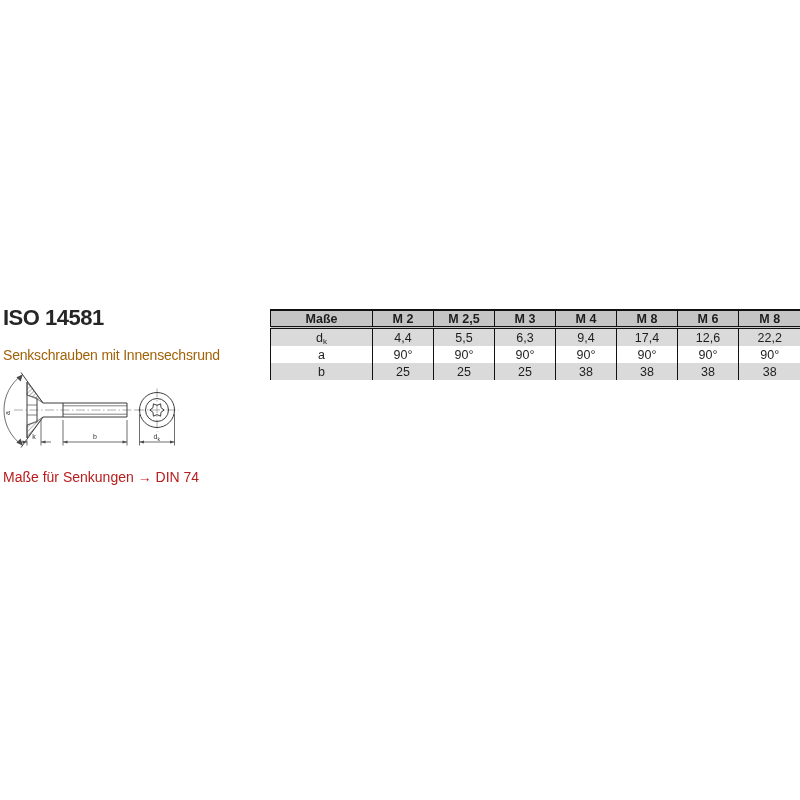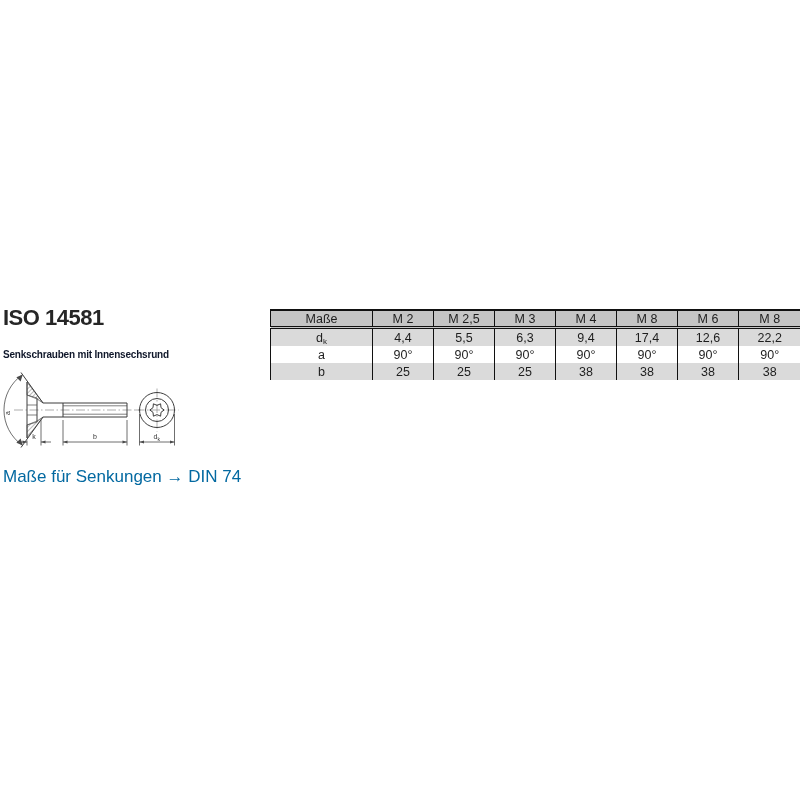--- a/index.html
+++ b/index.html
@@ -21,35 +21,35 @@
     line-height: 20px;
     font-weight: 700;
     letter-spacing: -0.5px;
     color: #262626;
   }
   .doc-subtitle {
     position: absolute;
     left: 3px;
     top: 348px;
     margin: 0;
-    font-size: 10px;
+    font-size: 14px;
     line-height: 14px;
-    font-weight: 700;
+    font-weight: 400;
     letter-spacing: -0.2px;
-    color: #0f172a;
+    color: #a16207;
   }
   .note {
     position: absolute;
     left: 3px;
     top: 468px;
     margin: 0;
-    font-size: 17px;
+    font-size: 14px;
     line-height: 18px;
     font-weight: 400;
-    color: #0369a1;
+    color: #b91c1c;
   }
   .drawing {
     position: absolute;
     left: 0px;
     top: 366px;
   }
   .table-wrap {
     position: absolute;
     left: 270px;
     top: 309px;
@@ -59,21 +59,21 @@
     border-collapse: collapse;
     table-layout: fixed;
     width: 530px;
     font-size: 12.5px;
     color: #1e1e1e;
   }
   table.dim-table th {
     background: #c5c5c5;
     border-top: 2px solid #111;
     border-bottom: 3px double #111;
-    font-weight: 400;
+    font-weight: 700;
     height: 15px;
     padding: 0;
     text-align: center;
     vertical-align: middle;
   }
   table.dim-table td {
     height: 17px;
     padding: 0;
     text-align: center;
     vertical-align: middle;

